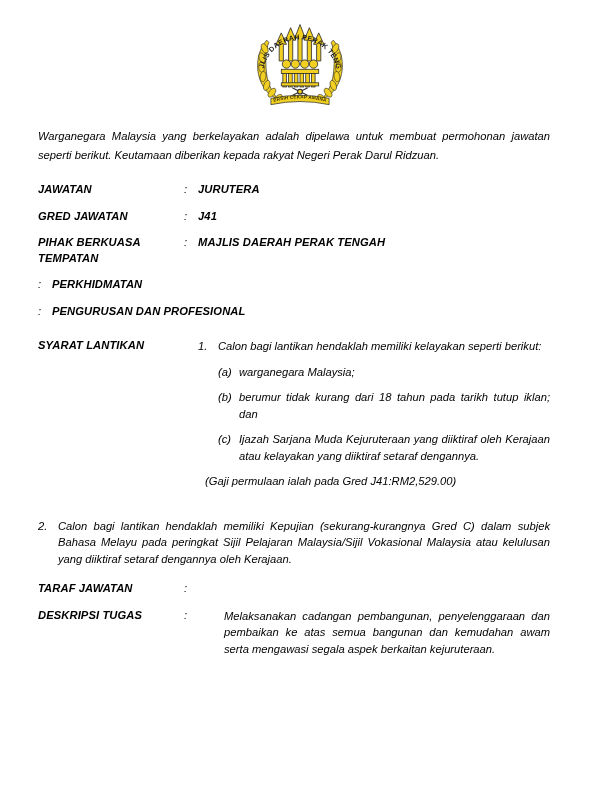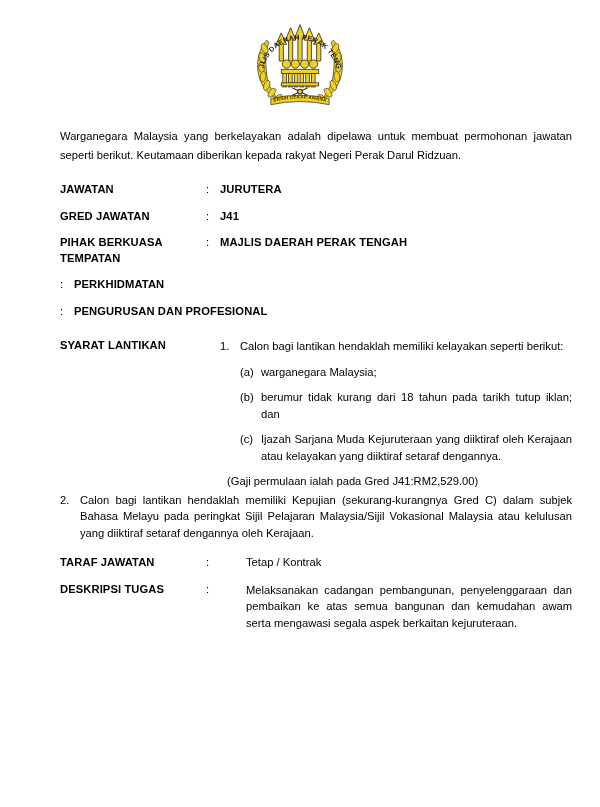--- a/index.html
+++ b/index.html
@@ -33,23 +33,24 @@
     align-items: flex-start;
     justify-content: center;
   }
   .crest {
     display: block;
   }
 
   
   .content {
     position: absolute;
-    left: 60px;
+    left: 38px;
     top: 127px;
     width: 512px;
+    font-style: italic;
   }
 
   .intro {
     font-size: 11.2px;
     line-height: 18.5px;
     text-align: justify;
     text-justify: inter-word;
     margin: 0 0 18px 0;
   }
 
@@ -274,21 +275,21 @@
     <div class="row">
       <div class="colon">:</div>
       <div class="value bold">PERKHIDMATAN</div>
     </div>
 
     <div class="row">
       <div class="colon">:</div>
       <div class="value bold">PENGURUSAN DAN PROFESIONAL</div>
     </div>
 
-    <div class="req-row" style="margin-top:19px; margin-bottom:2px;">
+    <div class="req-row" style="margin-top:19px; margin-bottom:28px;">
       <div class="label">SYARAT LANTIKAN</div>
       <div class="req-body">
         <div class="num-item">
           <div class="marker">1.</div>
           <div class="itext">Calon bagi lantikan hendaklah memiliki kelayakan seperti berikut:</div>
         </div>
         <div class="sub-list">
           <div class="sub-item">
             <div class="marker">(a)</div>
             <div class="itext">warganegara Malaysia;</div>
@@ -311,21 +312,20 @@
         <div class="num-item">
           <div class="marker">2.</div>
           <div class="itext">Calon bagi lantikan hendaklah memiliki Kepujian (sekurang-kurangnya Gred C) dalam subjek Bahasa Melayu pada peringkat Sijil Pelajaran Malaysia/Sijil Vokasional Malaysia atau kelulusan yang diiktiraf setaraf dengannya oleh Kerajaan.</div>
         </div>
       </div>
     </div>
 
     <div class="row">
       <div class="label">TARAF JAWATAN</div>
       <div class="colon">:</div>
-      <div class="value plain" style="padding-left:26px;">Tetap / Kontrak</div>
     </div>
 
     <div class="row">
       <div class="label">DESKRIPSI TUGAS</div>
       <div class="colon">:</div>
       <div class="value para" style="padding-left:26px;">Melaksanakan cadangan pembangunan, penyelenggaraan dan pembaikan ke atas semua bangunan dan kemudahan awam serta mengawasi segala aspek berkaitan kejuruteraan.</div>
     </div>
 
   </div>
 </div>

